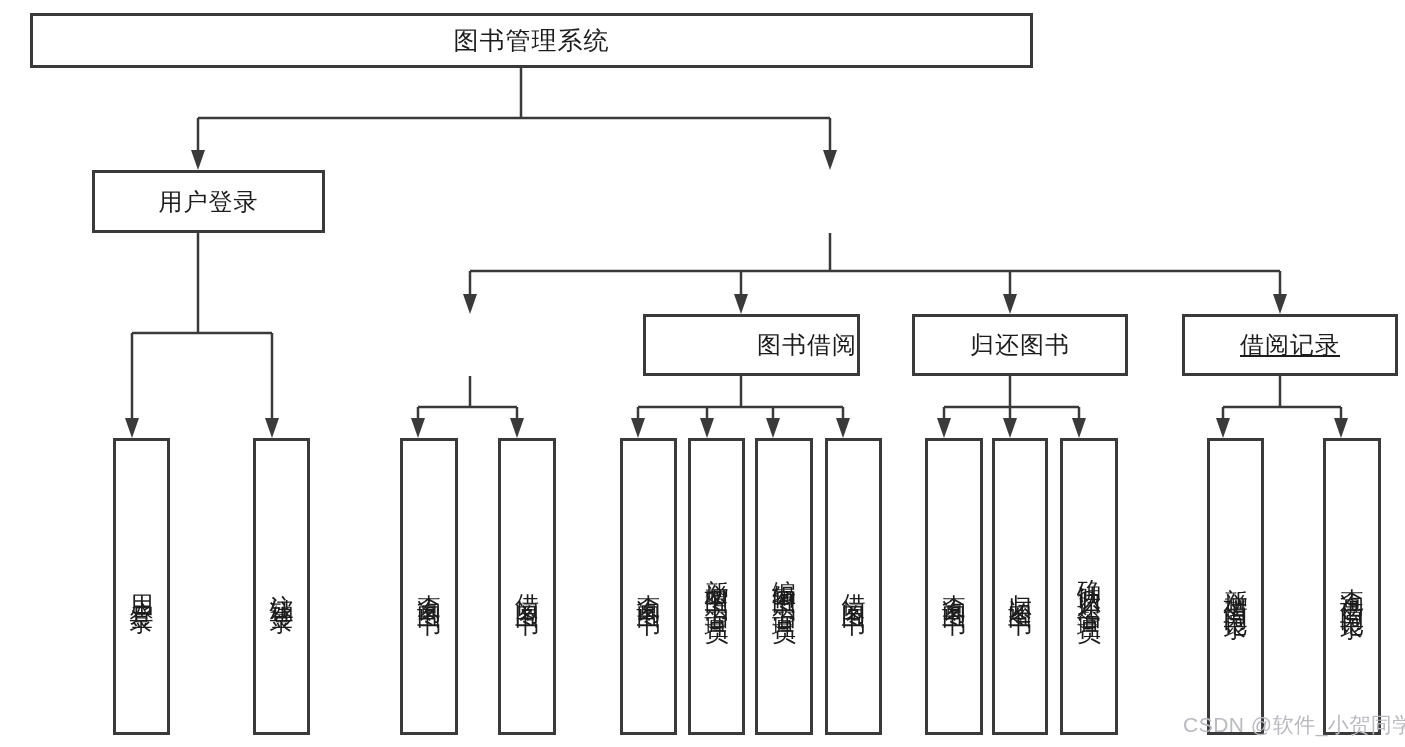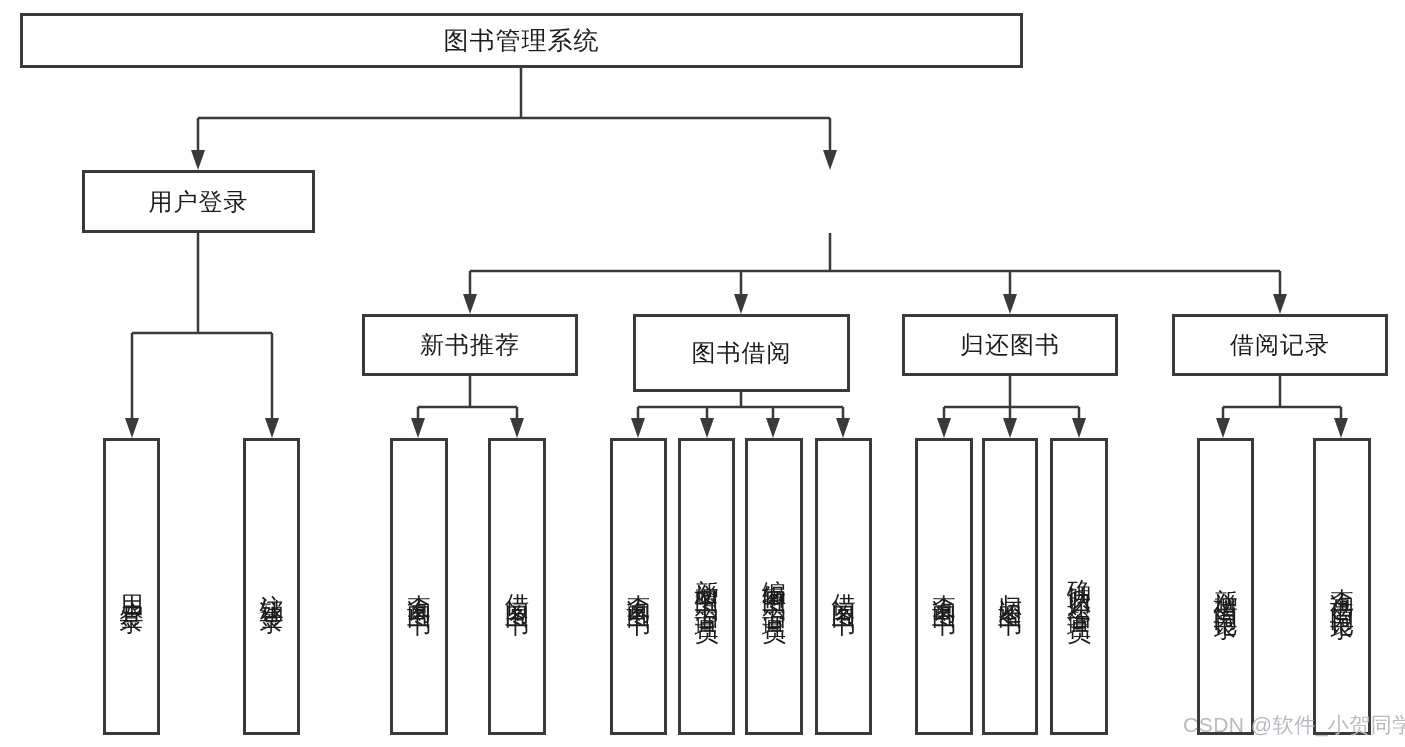--- a/index.html
+++ b/index.html
@@ -26,20 +26,21 @@
   svg.connectors path { stroke: var(--line); stroke-width: 2.5; fill: none; }
   svg.connectors polygon { fill: var(--line); stroke: none; }
   .node {
     position: absolute;
     box-sizing: border-box;
     background: var(--box_fill);
     border: 3px solid var(--box_border);
     display: flex; align-items: center; justify-content: center;
     color: var(--text);
     z-index: 2;
+    margin-left: 10px;
   }
   .node .hlabel {
     font-size: 24px; letter-spacing: 1px; white-space: nowrap;
   }
   .node.root .hlabel { font-size: 25px; }
   .node.leaf .vlabel {
     writing-mode: vertical-rl;
     text-orientation: mixed;
     font-size: 24px;
     letter-spacing: 6px;
@@ -93,30 +94,27 @@
   </svg>
 
   <div class="node root" style="left:20px; top:13px; width:1003px; height:55px;">
     <span class="hlabel">图书管理系统</span>
   </div>
 
   <div class="node" style="left:82px; top:170px; width:233px; height:63px;">
     <span class="hlabel">用户登录</span>
   </div>
 
-  <div class="node" style="left:362px; top:314px; width:216px; height:62px;">
-    <span class="hlabel">新书推荐</span>
-  </div>
-  <div class="node" style="left:633px; top:314px; width:217px; height:78px;">
+  <div class="node" style="left:633px; top:314px; width:217px; height:62px;justify-content:flex-end;">
     <span class="hlabel">图书借阅</span>
   </div>
   <div class="node" style="left:902px; top:314px; width:216px; height:62px;">
     <span class="hlabel">归还图书</span>
   </div>
-  <div class="node" style="left:1172px; top:314px; width:216px; height:62px;">
+  <div class="node" style="left:1172px; top:314px; width:216px; height:62px;text-decoration:underline;">
     <span class="hlabel">借阅记录</span>
   </div>
 
   <div class="node leaf" style="left:103px; top:438px; width:57px; height:297px;">
     <span class="vlabel">用户登录</span>
   </div>
   <div class="node leaf" style="left:243px; top:438px; width:57px; height:297px;">
     <span class="vlabel">注销登录</span>
   </div>
 

